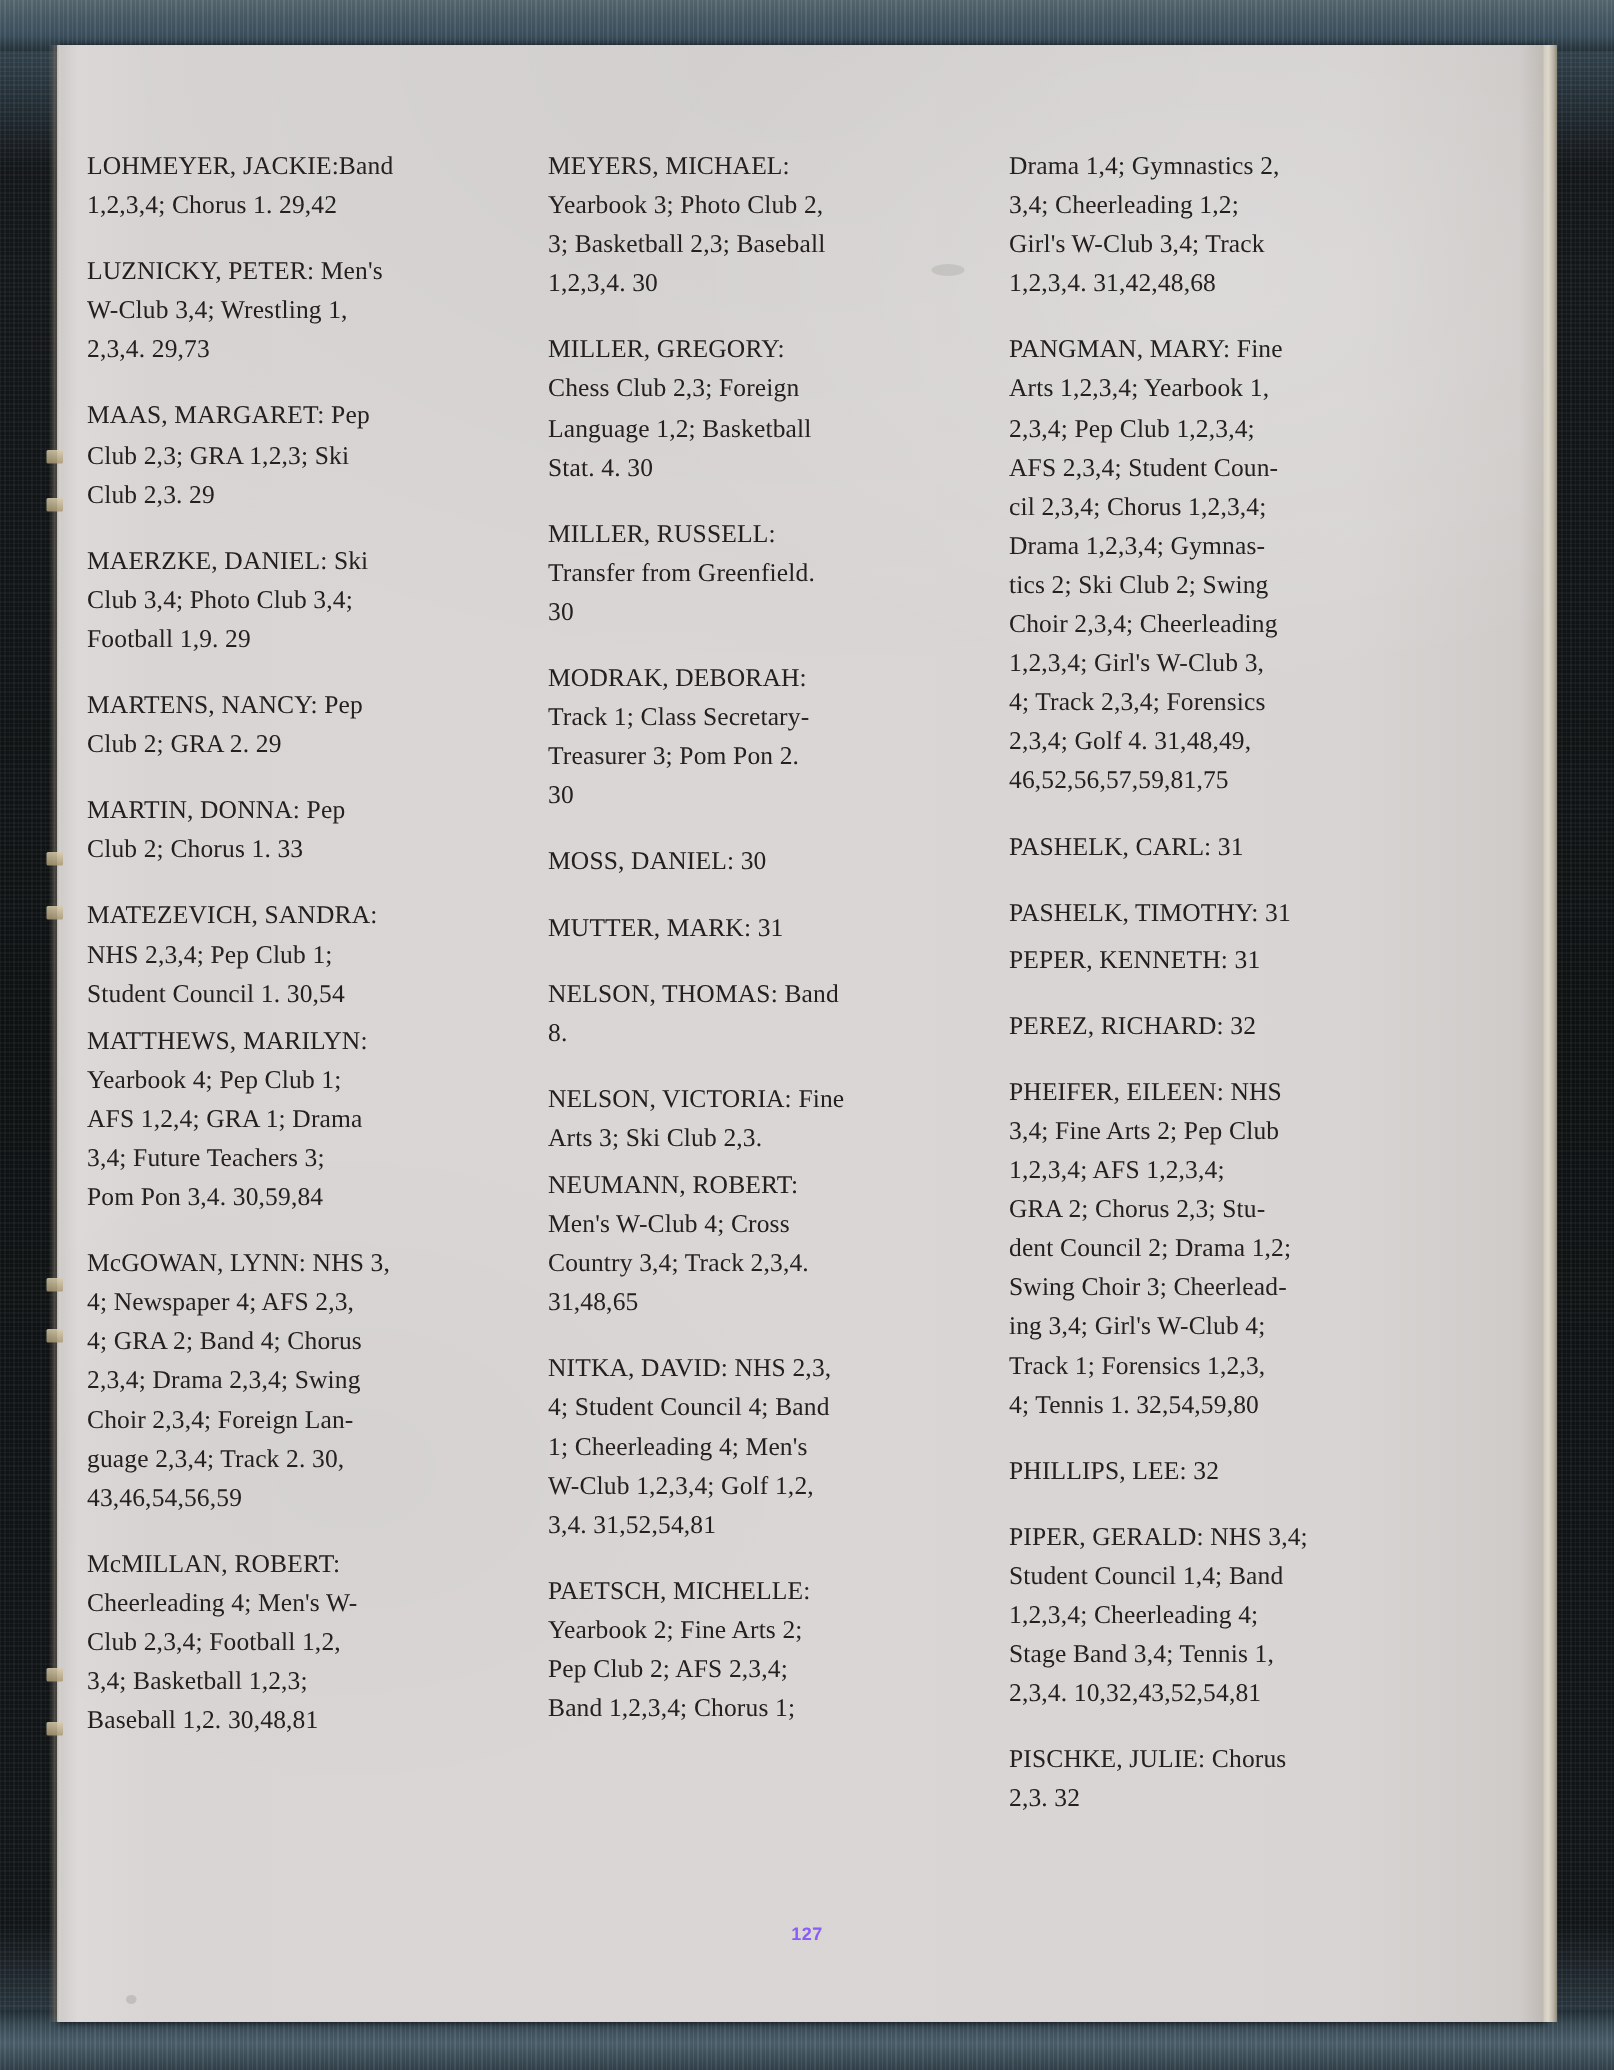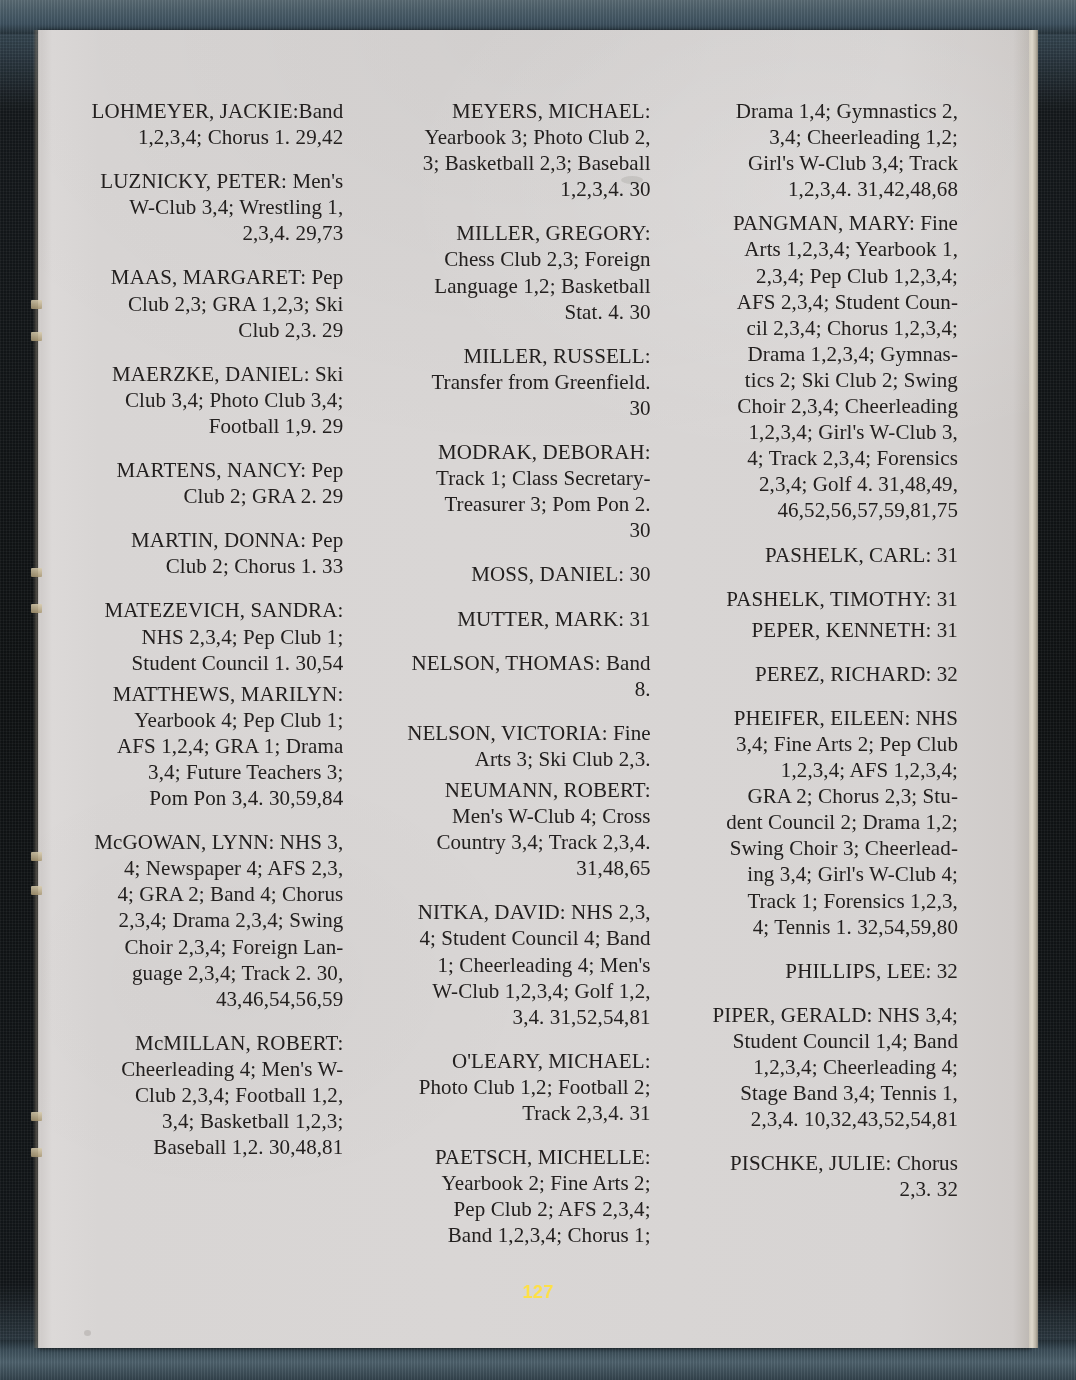--- a/index.html
+++ b/index.html
@@ -70,41 +70,41 @@
   .columns {
     position:absolute;
     left:58px; top:98px;
     width:900px; height:1140px;
     display:flex;
     gap:22px;
   }
   .col { width:286px; }
 
   .entry {
-    font-size:21px;
+    font-size:17px;
     line-height:26.1px;
     color:#23201f;
     letter-spacing:.1px;
     margin-bottom:18px;
-    text-align:right;
+    text-align:left;
     white-space:pre-line;
     font-family:"Liberation Serif", serif;
   }
   .entry.tight { margin-bottom:5px; }
-  .entry.cont  { margin-bottom:8px; }
+  .entry.cont  { margin-bottom:18px; }
 
   
   .folio {
     position:absolute;
     left:0; top:1282px; width:1076px;
     text-align:center;
     font-family:"Liberation Sans", sans-serif;
-    font-size:18px;
+    font-size:12px;
     font-weight:700;
-    color:#fde047;
+    color:#8b5cf6;
     letter-spacing:.3px;
   }
 
   
   .blemish {
     position:absolute; background:rgba(90,84,76,.30);
     border-radius:50%; pointer-events:none;
   }
 </style>
 </head>
@@ -195,23 +195,20 @@
 Arts 3; Ski Club 2,3.</div>
     <div class="entry">NEUMANN, ROBERT:
 Men's W-Club 4; Cross
 Country 3,4; Track 2,3,4.
 31,48,65</div>
     <div class="entry">NITKA, DAVID: NHS 2,3,
 4; Student Council 4; Band
 1; Cheerleading 4; Men's
 W-Club 1,2,3,4; Golf 1,2,
 3,4.  31,52,54,81</div>
-    <div class="entry">O'LEARY, MICHAEL:
-Photo Club 1,2; Football 2;
-Track 2,3,4.  31</div>
     <div class="entry">PAETSCH, MICHELLE:
 Yearbook 2; Fine Arts 2;
 Pep Club 2; AFS 2,3,4;
 Band 1,2,3,4; Chorus 1;</div>
   </div>
 
   <div class="col">
     <div class="entry cont">Drama 1,4; Gymnastics 2,
 3,4; Cheerleading 1,2;
 Girl's W-Club 3,4; Track

